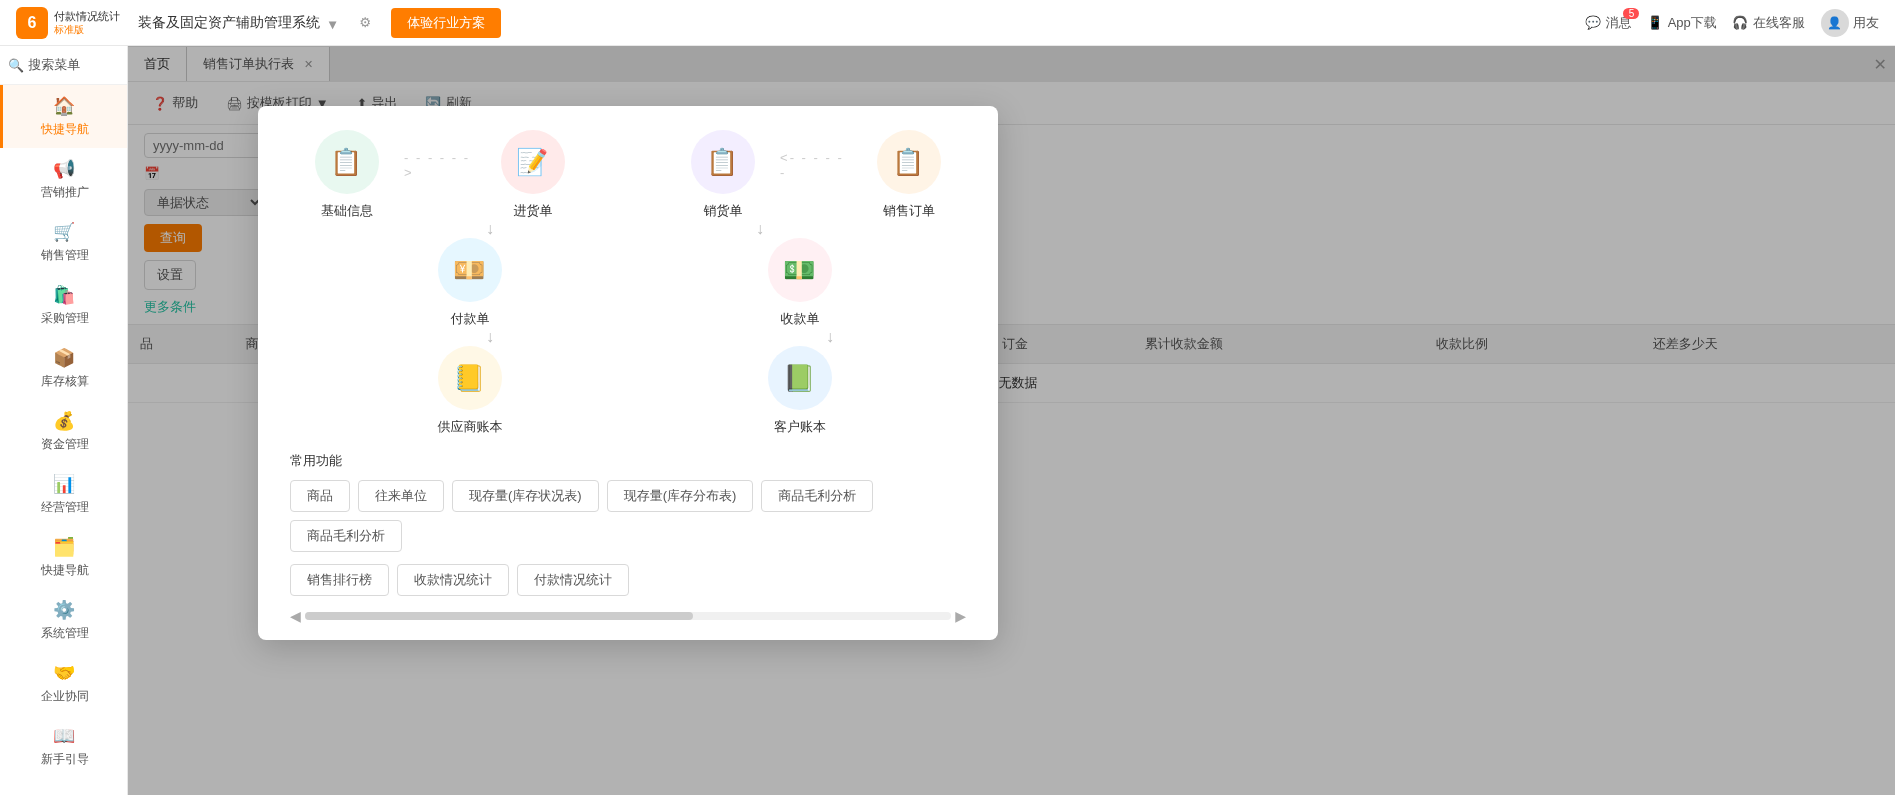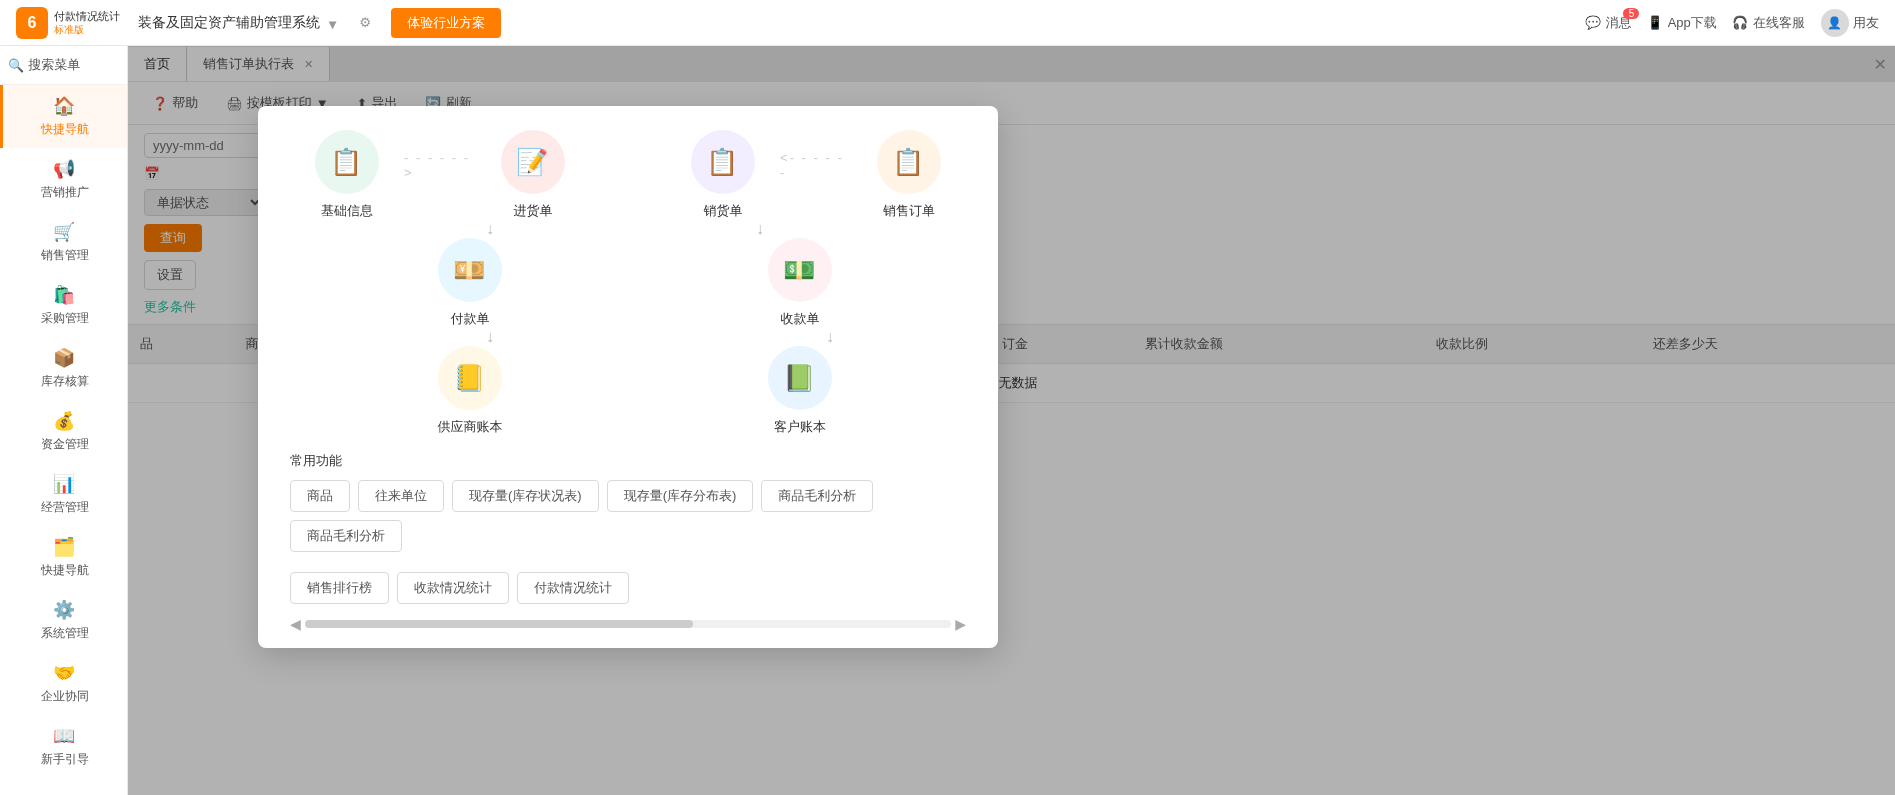--- a/index.html
+++ b/index.html
@@ -332,21 +332,21 @@
         <div class="common-functions">
           <div class="common-title">常用功能</div>
           <div class="func-buttons">
             <button class="func-btn">商品</button>
             <button class="func-btn">往来单位</button>
             <button class="func-btn">现存量(库存状况表)</button>
             <button class="func-btn">现存量(库存分布表)</button>
             <button class="func-btn">商品毛利分析</button>
             <button class="func-btn">商品毛利分析</button>
           </div>
-          <div class="func-buttons" style="margin-top:20px;">
+          <div class="func-buttons" style="margin-top:12px;">
             <button class="func-btn">销售排行榜</button>
             <button class="func-btn">收款情况统计</button>
             <button class="func-btn">付款情况统计</button>
           </div>
         </div>
 
         <div class="popup-scroll">
           <span class="scroll-arrow">◀</span>
           <div class="scroll-track">
             <div class="scroll-thumb"></div>

